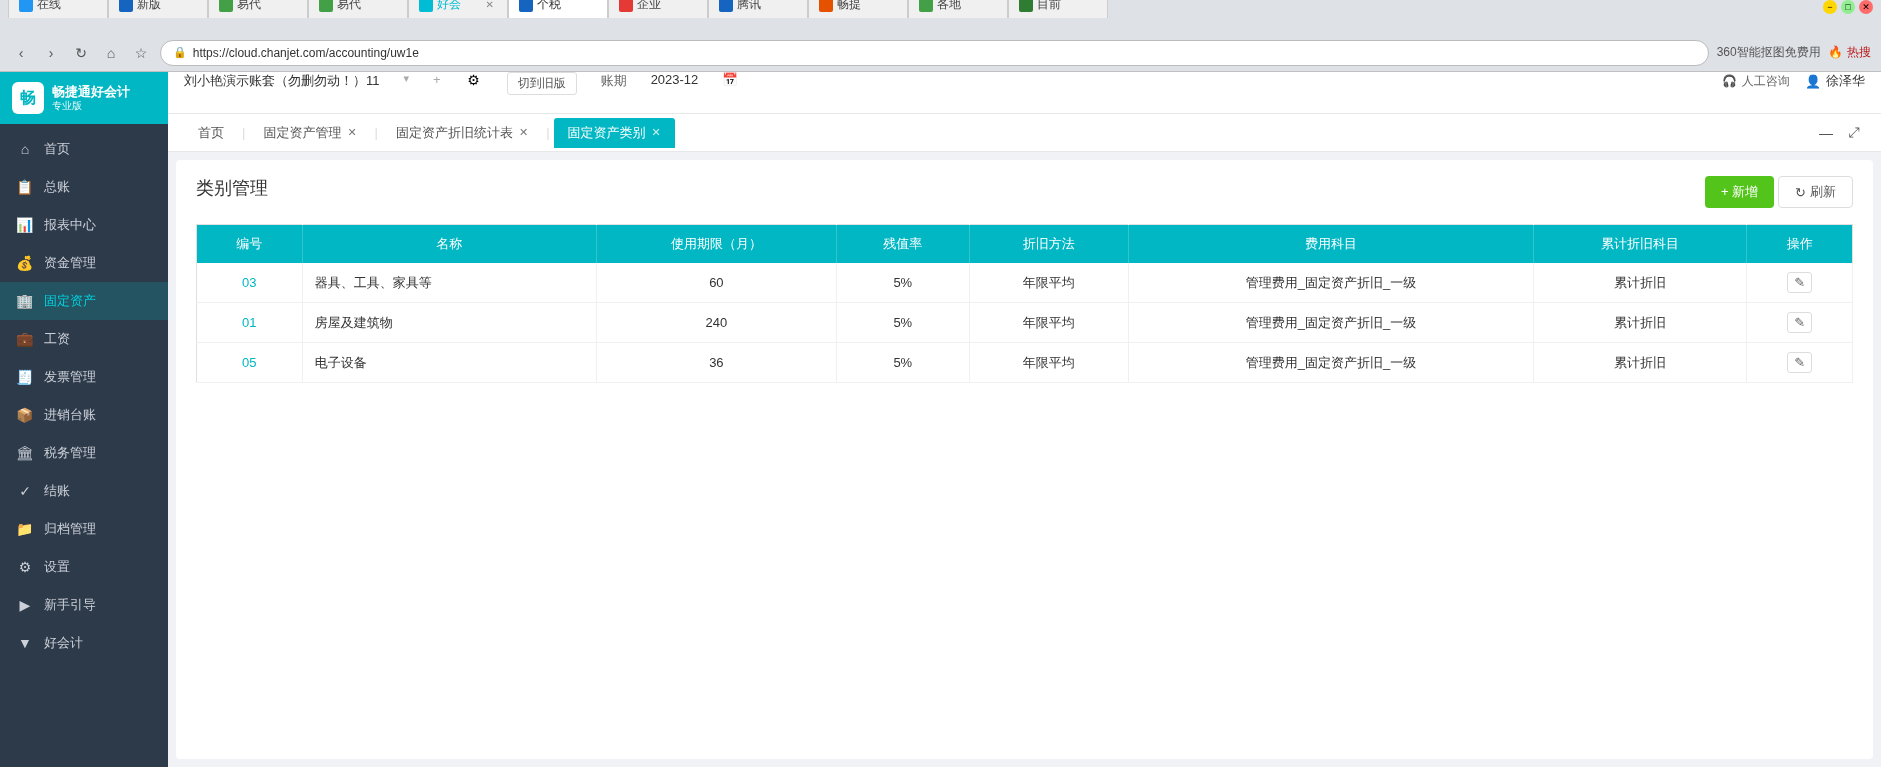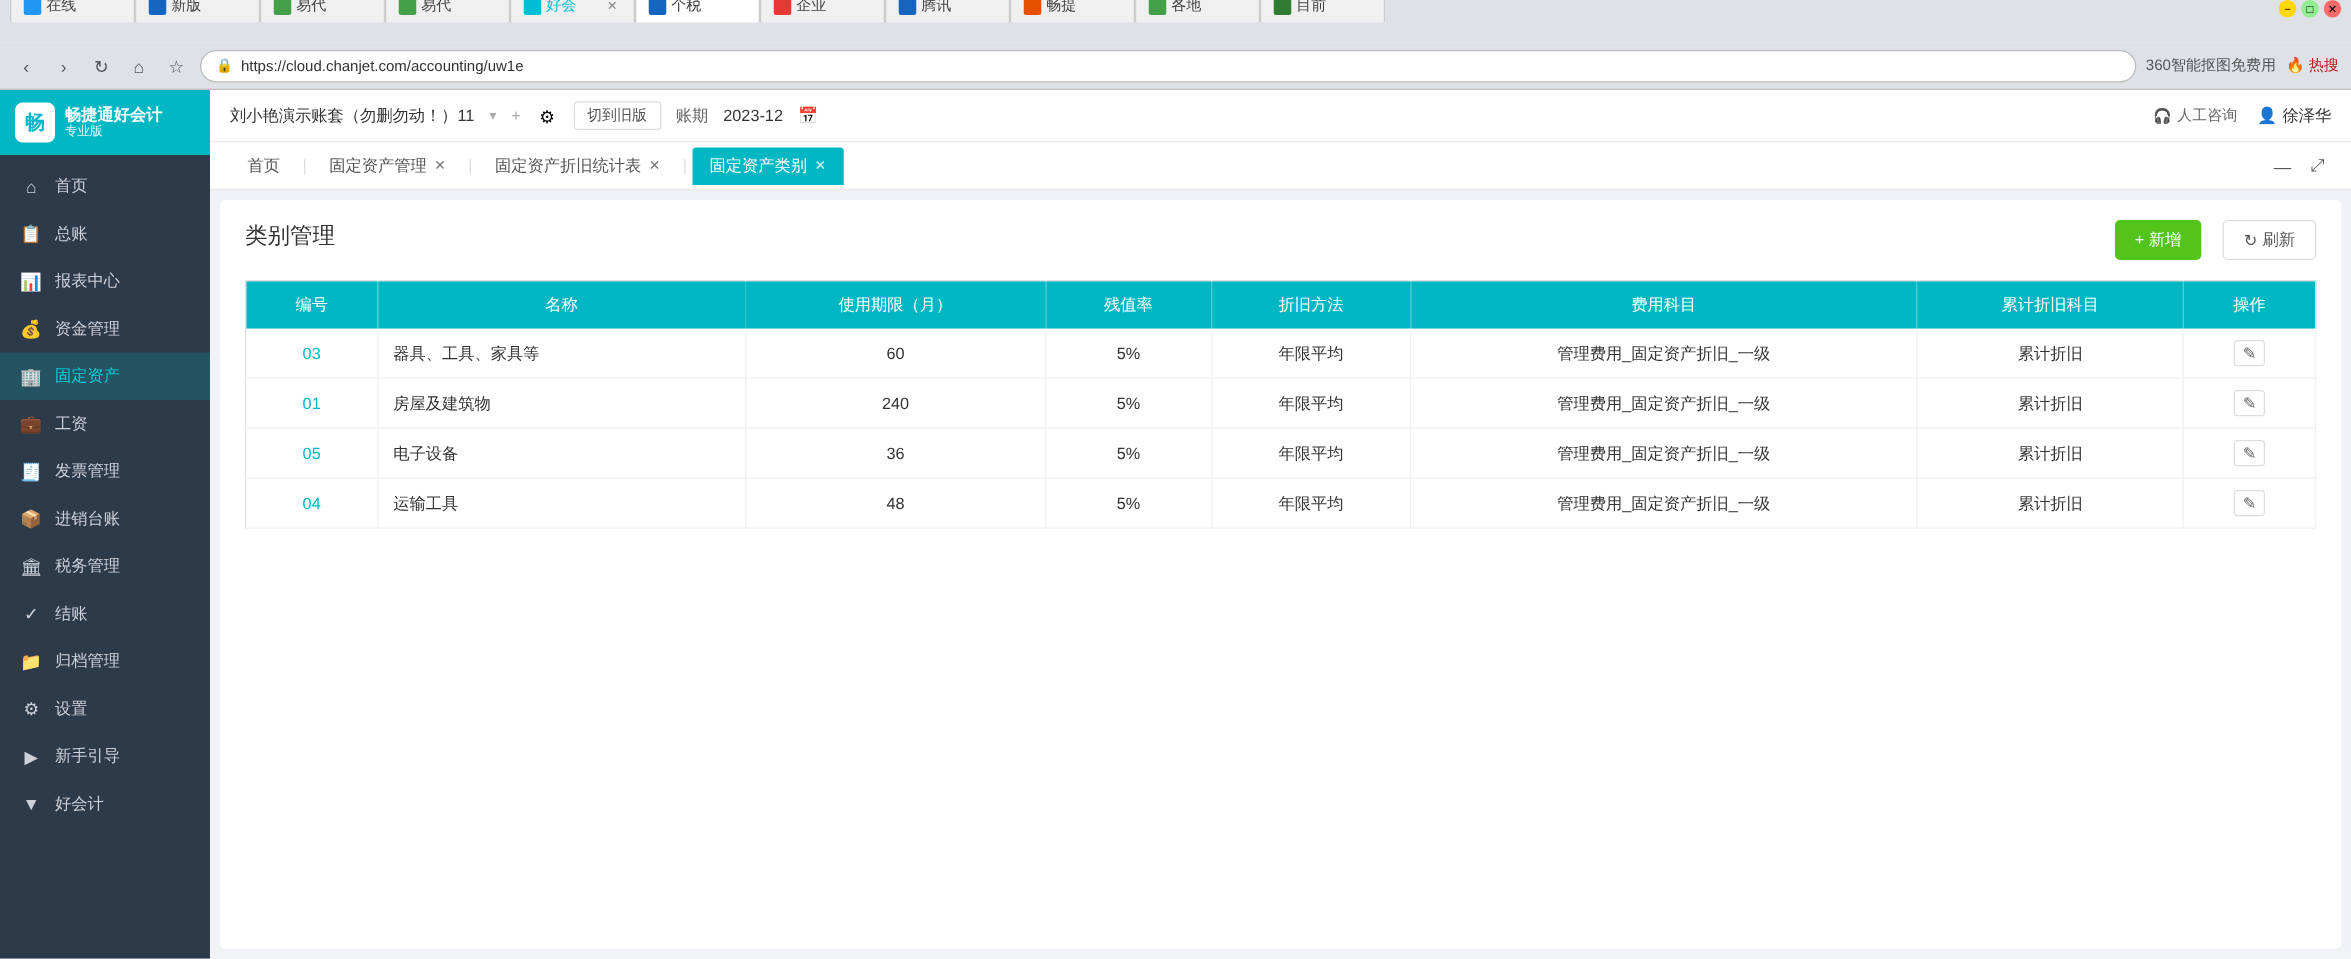--- a/index.html
+++ b/index.html
@@ -87,24 +87,24 @@
       display: flex;
       flex-direction: column;
       background: #f0f2f5;
       overflow: hidden;
     }
 
     
     .top-header {
       background: white;
       height: 42px;
-      display: flex; align-items: center;
+      display: flex; align-items: flex-start;
       padding: 0 16px;
       border-bottom: 1px solid #e8e8e8;
-      gap: 12px;
+      gap: 24px;
     }
     .company-name { font-size: 13px; color: #333; }
     .period-label { font-size: 13px; color: #666; }
     .switch-btn {
       border: 1px solid #ddd; background: white; padding: 2px 10px;
       font-size: 12px; cursor: pointer; border-radius: 3px; color: #555;
     }
     .period-value { font-size: 13px; color: #333; font-weight: 500; }
     .cal-icon { color: #00b7c3; }
     .header-right { margin-left: auto; display: flex; align-items: center; gap: 16px; }
@@ -138,21 +138,21 @@
       margin: 8px;
       border-radius: 4px;
     }
 
     
     .page-header {
       display: flex; align-items: flex-start; justify-content: space-between;
       margin-bottom: 16px;
     }
     .page-title { font-size: 18px; color: #333; font-weight: 500; }
-    .header-actions { display: flex; gap: 17px; }
+    .header-actions { display: flex; gap: 4px; }
     .btn-add {
       background: #52c41a; color: white; border: none;
       padding: 6px 16px; border-radius: 4px; font-size: 13px;
       cursor: pointer; display: flex; align-items: center; gap: 4px;
     }
     .btn-refresh {
       background: white; color: #555; border: 1px solid #ddd;
       padding: 6px 16px; border-radius: 4px; font-size: 13px; cursor: pointer;
       display: flex; align-items: center; gap: 4px;
     }
@@ -446,29 +446,17 @@
       <td class="name-col">电子设备</td>
       <td>36</td>
       <td>5%</td>
       <td>年限平均</td>
       <td>管理费用_固定资产折旧_一级</td>
       <td>累计折旧</td>
       <td>
         <span class="edit-icon">✎</span>
       </td>
     </tr>
-            <tr>
-      <td style="color:#00b7c3;">04</td>
-      <td class="name-col">运输工具</td>
-      <td>48</td>
-      <td>5%</td>
-      <td>年限平均</td>
-      <td>管理费用_固定资产折旧_一级</td>
-      <td>累计折旧</td>
-      <td>
-        <span class="edit-icon">✎</span>
-      </td>
-    </tr>
           </tbody>
       </table>
     </div>
   </div>
 </div>
 
 </body></html>

